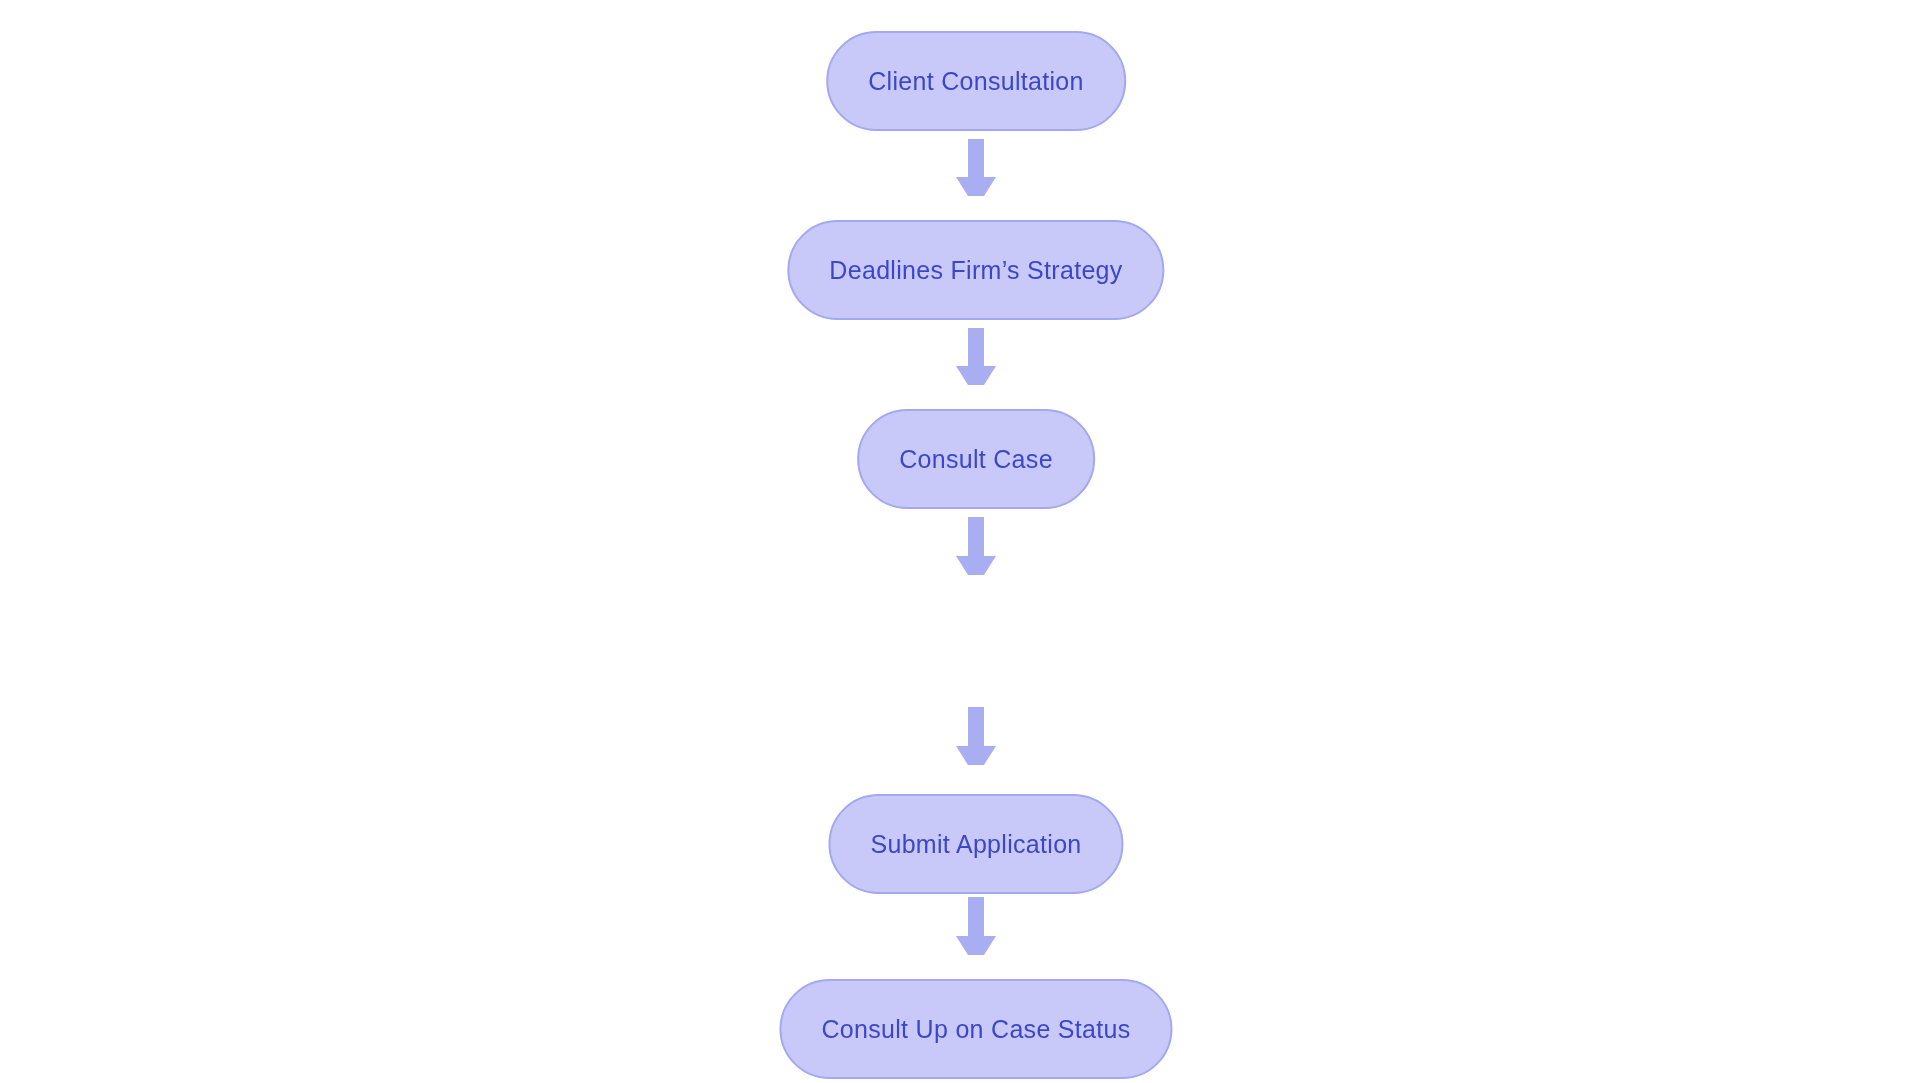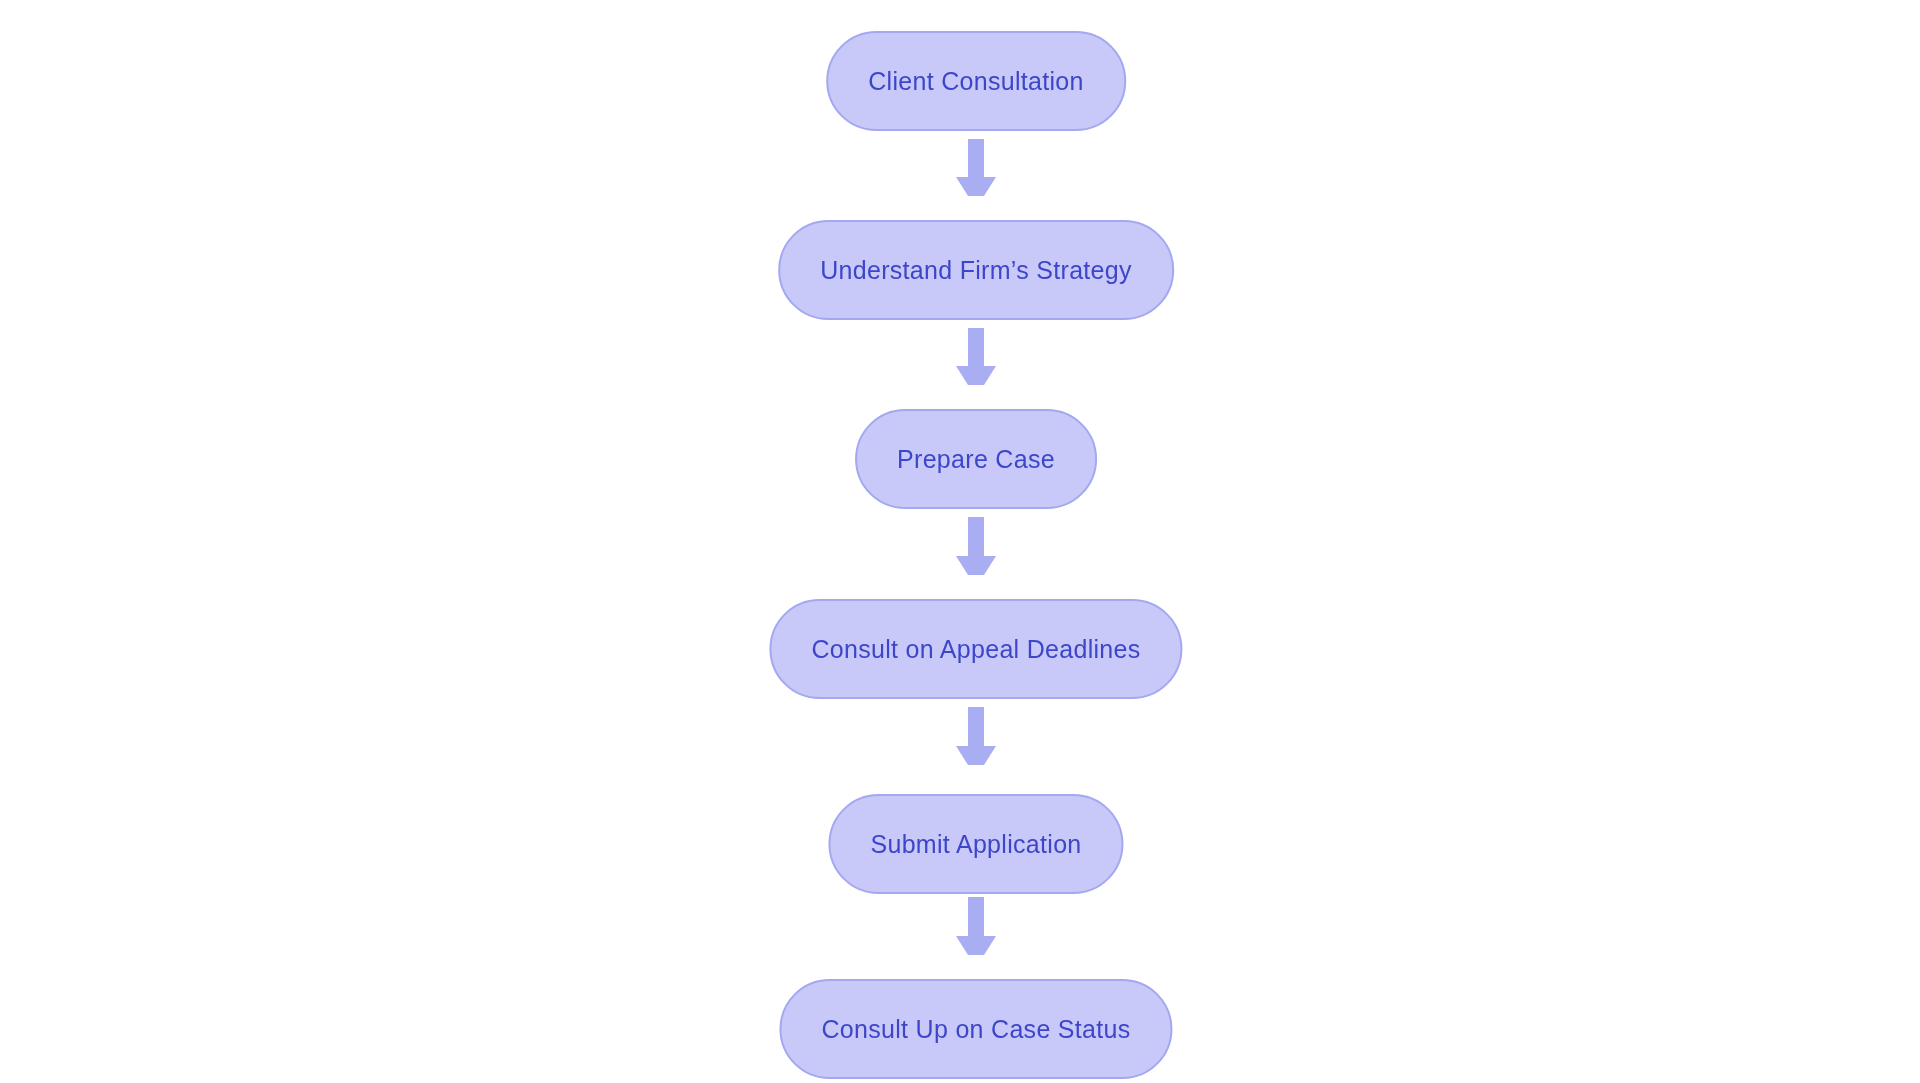--- a/index.html
+++ b/index.html
@@ -68,40 +68,37 @@
   <div class="node" style="top: 15px;">
     <span class="label">Client Consultation</span>
   </div>
 
   <div class="connector" style="top: 115px; height: 89px;">
     <div class="line"></div>
     <div class="head"></div>
   </div>
 
   <div class="node" style="top: 204px;">
-    <span class="label">Understand Firm’s Strategy</span>
+    <span class="label">Deadlines Firm’s Strategy</span>
   </div>
 
   <div class="connector" style="top: 304px; height: 89px;">
     <div class="line"></div>
     <div class="head"></div>
   </div>
 
   <div class="node" style="top: 393px;">
-    <span class="label">Prepare Case</span>
+    <span class="label">Consult Case</span>
   </div>
 
   <div class="connector" style="top: 493px; height: 90px;">
     <div class="line"></div>
     <div class="head"></div>
   </div>
 
-  <div class="node" style="top: 583px;">
-    <span class="label">Consult on Appeal Deadlines</span>
-  </div>
 
   <div class="connector" style="top: 683px; height: 90px;">
     <div class="line"></div>
     <div class="head"></div>
   </div>
 
   <div class="node" style="top: 778px;">
     <span class="label">Submit Application</span>
   </div>
 

